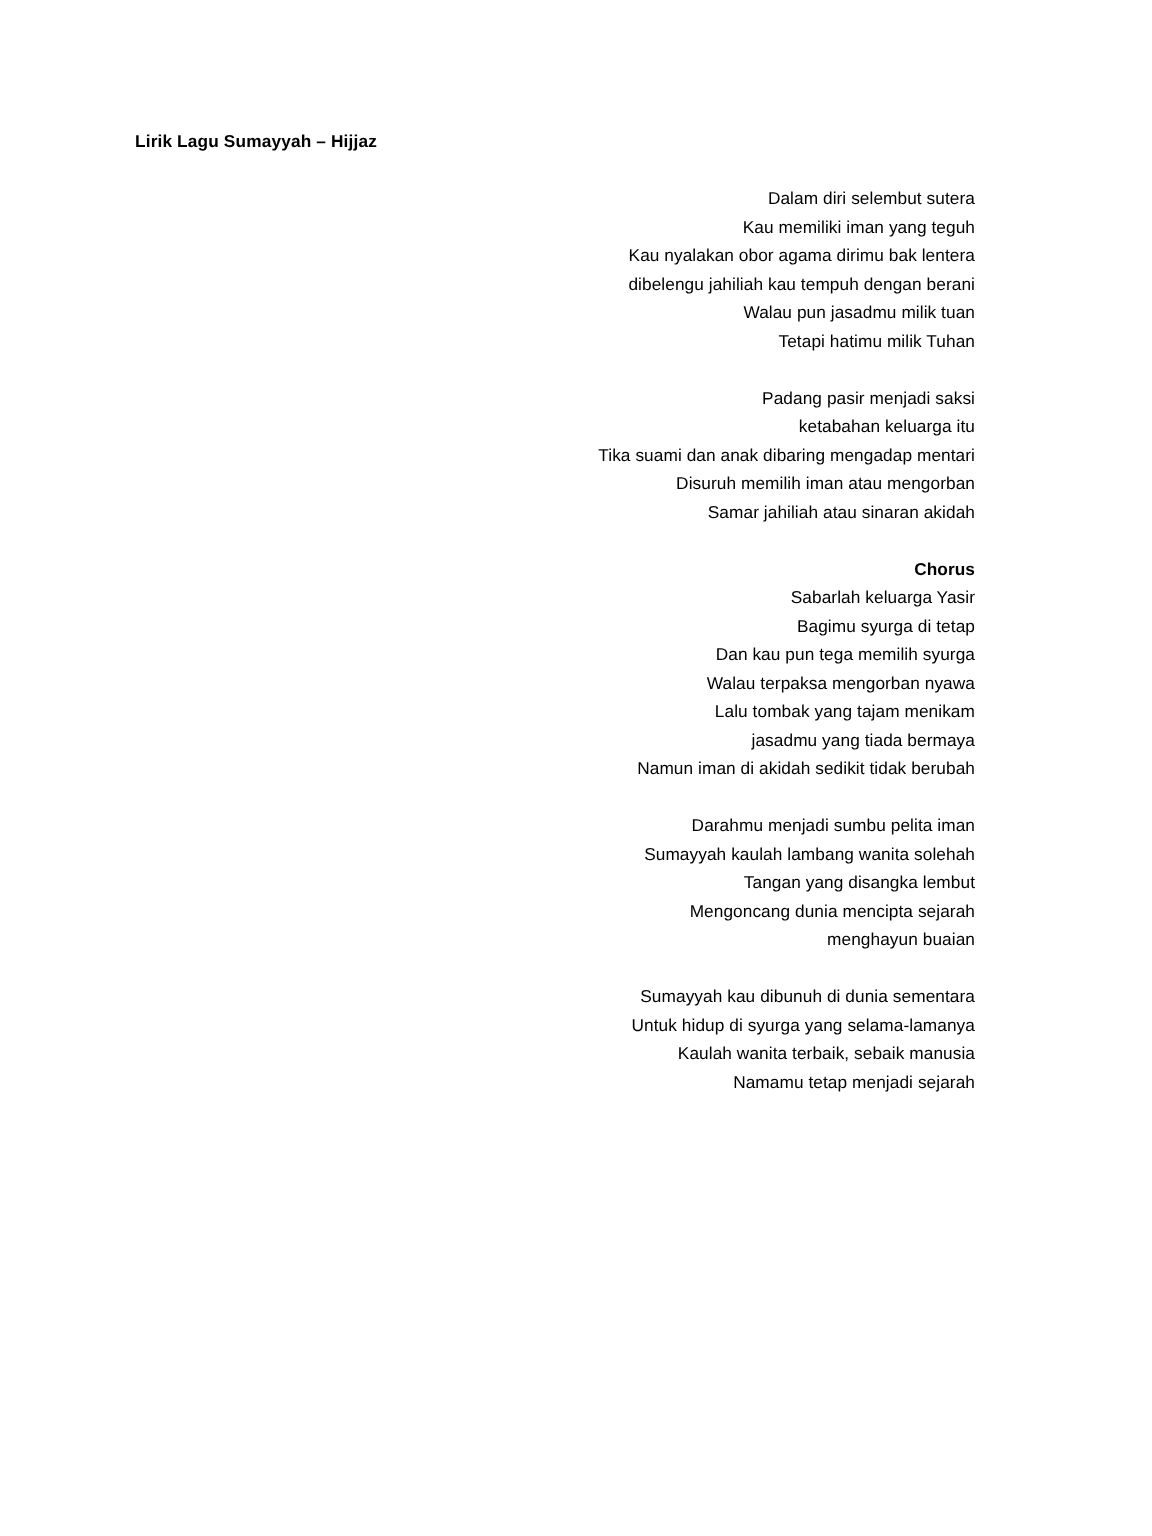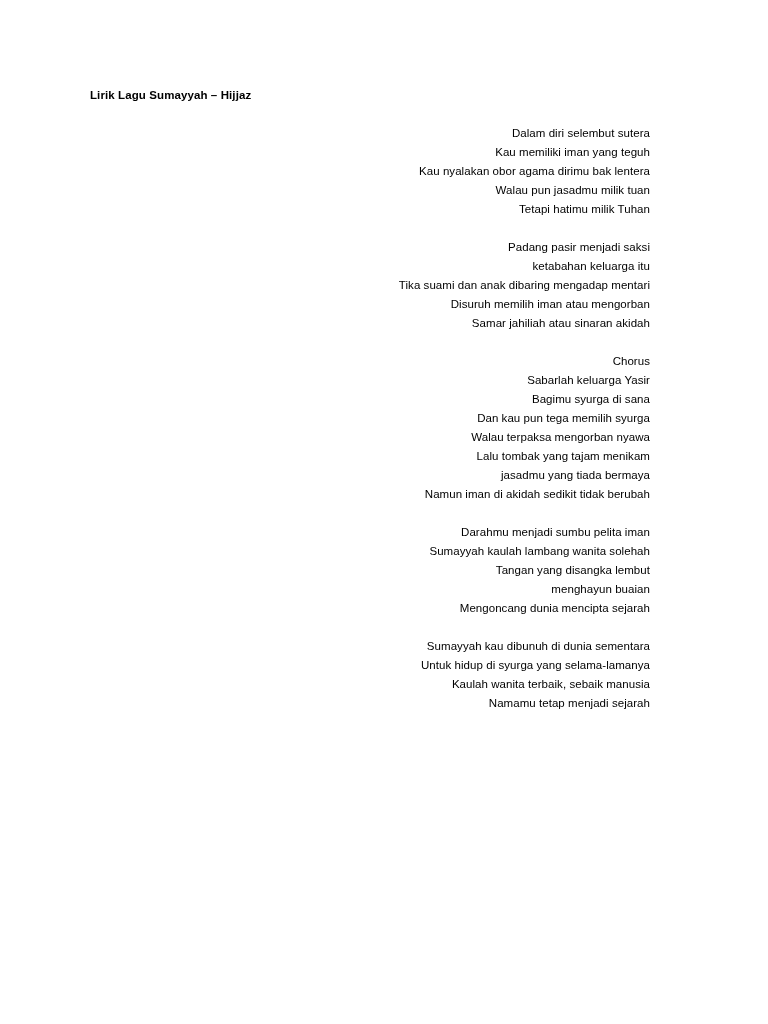--- a/index.html
+++ b/index.html
@@ -38,64 +38,65 @@
     margin-top: 19px;
   }
   .line {
     font-size: 11.5px;
     line-height: 19px;
     white-space: pre;
     letter-spacing: 0.05px;
     text-align: right;
   }
   .line.bold {
-    font-weight: normal;
+    font-weight: bold;
   }
 </style>
 </head>
 <body>
 
 <div class="page">
   <div class="content">
 
     <div class="doc-title">Lirik Lagu Sumayyah – Hijjaz</div>
 
     <div class="stanza">
       <div class="line">Dalam diri selembut sutera</div>
       <div class="line">Kau memiliki iman yang teguh</div>
       <div class="line">Kau nyalakan obor agama dirimu bak lentera</div>
+      <div class="line">dibelengu jahiliah kau tempuh dengan berani</div>
       <div class="line">Walau pun jasadmu milik tuan</div>
       <div class="line">Tetapi hatimu milik Tuhan</div>
     </div>
 
     <div class="stanza">
       <div class="line">Padang pasir menjadi saksi</div>
       <div class="line">ketabahan keluarga itu</div>
       <div class="line">Tika suami dan anak dibaring mengadap mentari</div>
       <div class="line">Disuruh memilih iman atau mengorban</div>
       <div class="line">Samar jahiliah atau sinaran akidah</div>
     </div>
 
     <div class="stanza">
       <div class="line bold">Chorus</div>
       <div class="line">Sabarlah keluarga Yasir</div>
-      <div class="line">Bagimu syurga di sana</div>
+      <div class="line">Bagimu syurga di tetap</div>
       <div class="line">Dan kau pun tega memilih syurga</div>
       <div class="line">Walau terpaksa mengorban nyawa</div>
       <div class="line">Lalu tombak yang tajam menikam</div>
       <div class="line">jasadmu yang tiada bermaya</div>
       <div class="line">Namun iman di akidah sedikit tidak berubah</div>
     </div>
 
     <div class="stanza">
       <div class="line">Darahmu menjadi sumbu pelita iman</div>
       <div class="line">Sumayyah kaulah lambang wanita solehah</div>
       <div class="line">Tangan yang disangka lembut</div>
+      <div class="line">Mengoncang dunia mencipta sejarah</div>
       <div class="line">menghayun buaian</div>
-      <div class="line">Mengoncang dunia mencipta sejarah</div>
     </div>
 
     <div class="stanza">
       <div class="line">Sumayyah kau dibunuh di dunia sementara</div>
       <div class="line">Untuk hidup di syurga yang selama-lamanya</div>
       <div class="line">Kaulah wanita terbaik, sebaik manusia</div>
       <div class="line">Namamu tetap menjadi sejarah</div>
     </div>
 
   </div>

